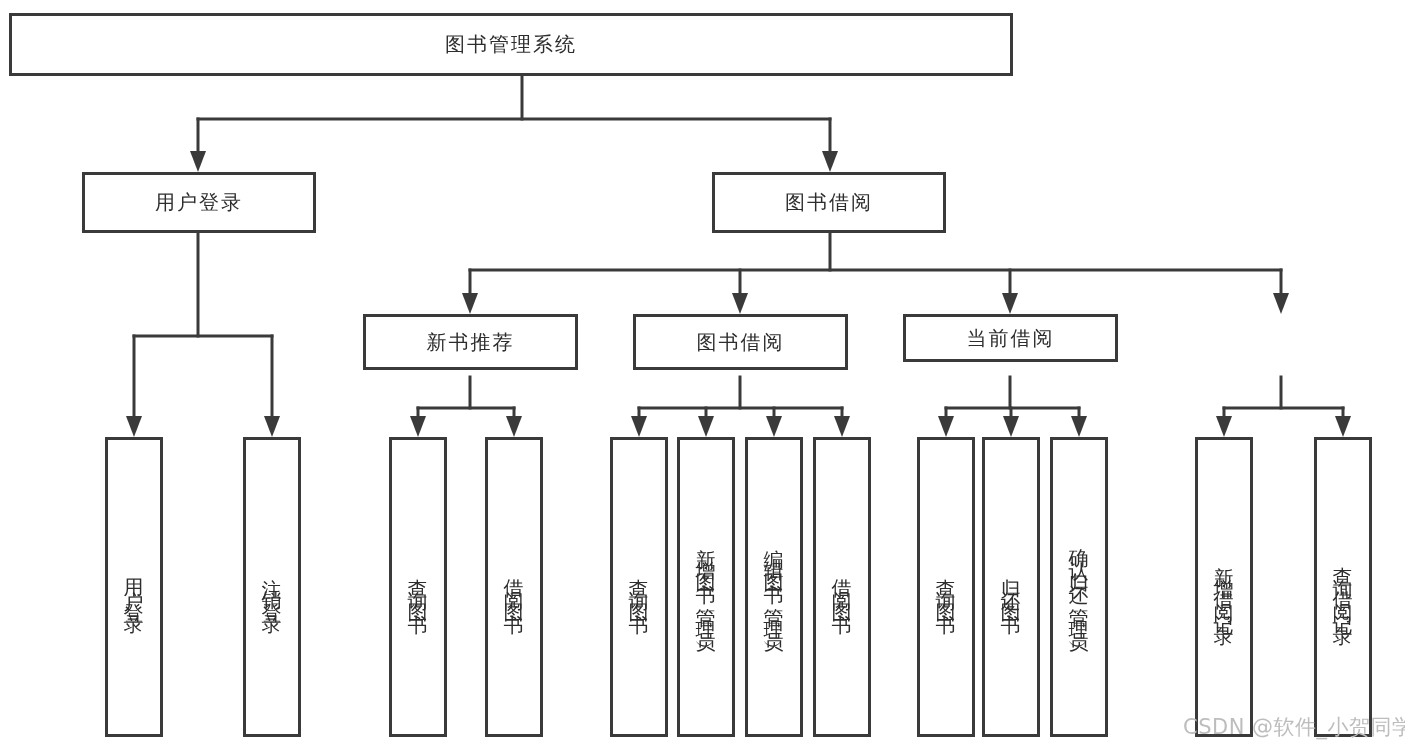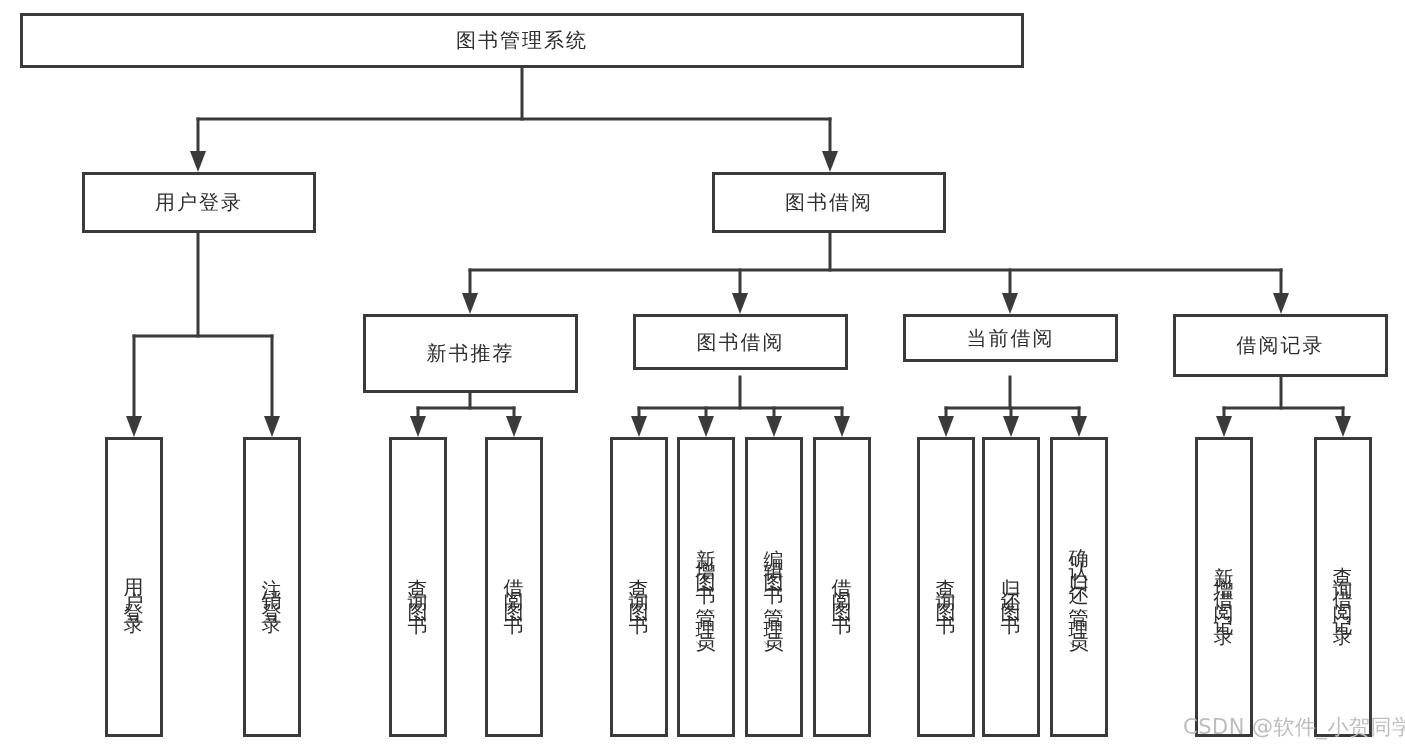--- a/index.html
+++ b/index.html
@@ -83,42 +83,39 @@
       <polygon points="766,416 782,416 774,437"></polygon>
       <polygon points="834,416 850,416 842,437"></polygon>
       <polygon points="938,416 954,416 946,437"></polygon>
       <polygon points="1003,416 1019,416 1011,437"></polygon>
       <polygon points="1071,416 1087,416 1079,437"></polygon>
       <polygon points="1216,416 1232,416 1224,437"></polygon>
       <polygon points="1335,416 1351,416 1343,437"></polygon>
     </g>
   </svg>
 
-  <div class="box" style="left:20px;top:13px;width:1004px;height:55px">
+  <div class="box" style="left:9px;top:13px;width:1004px;height:63px">
     <span class="h-label">图书管理系统</span>
   </div>
 
   <div class="box" style="left:82px;top:172px;width:234px;height:61px">
     <span class="h-label">用户登录</span>
   </div>
   <div class="box" style="left:712px;top:172px;width:234px;height:61px">
     <span class="h-label">图书借阅</span>
   </div>
 
-  <div class="box" style="left:363px;top:314px;width:215px;height:79px">
+  <div class="box" style="left:363px;top:314px;width:215px;height:56px">
     <span class="h-label">新书推荐</span>
   </div>
   <div class="box" style="left:633px;top:314px;width:215px;height:56px">
     <span class="h-label">图书借阅</span>
   </div>
   <div class="box" style="left:903px;top:314px;width:215px;height:48px">
     <span class="h-label">当前借阅</span>
-  </div>
-  <div class="box" style="left:1173px;top:314px;width:215px;height:63px">
-    <span class="h-label">借阅记录</span>
   </div>
 
   <div class="box leaf" style="left:105px;top:437px">
     <span class="v-label">用户登录</span>
   </div>
   <div class="box leaf" style="left:243px;top:437px">
     <span class="v-label">注销登录</span>
   </div>
   <div class="box leaf" style="left:389px;top:437px">
     <span class="v-label">查询图书</span>

